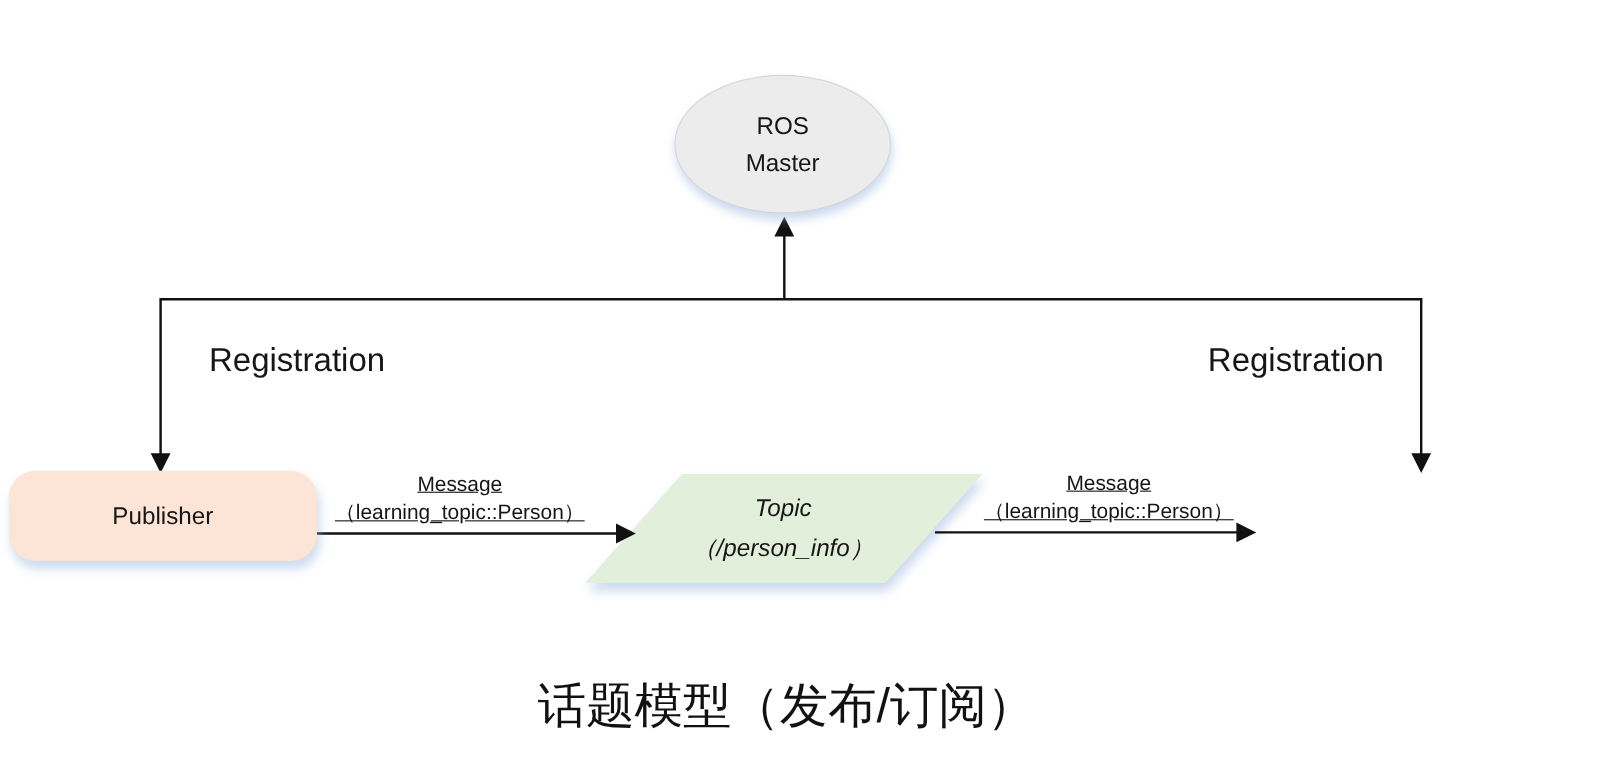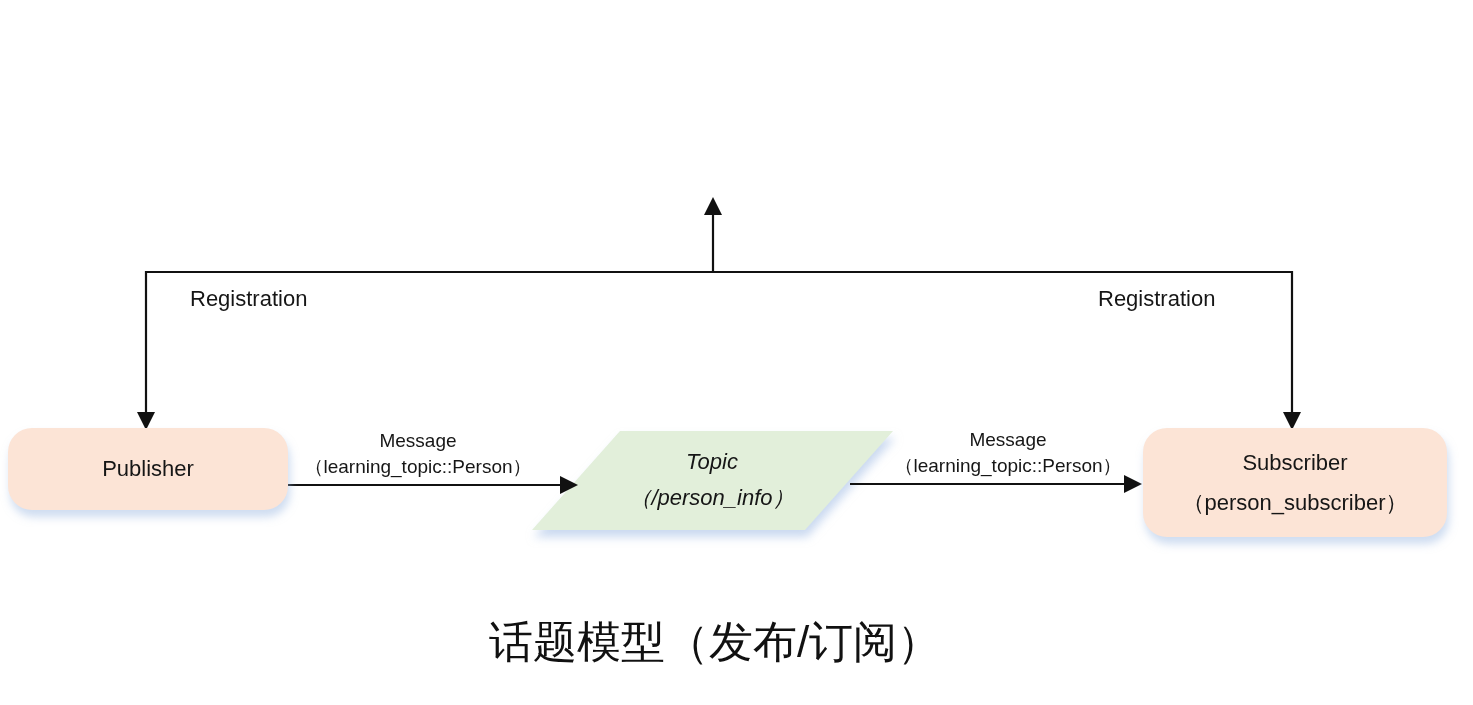--- a/index.html
+++ b/index.html
@@ -66,35 +66,37 @@
   .node-subscriber { left: 1143px; top: 428px; width: 304px; height: 109px; }
   .node-topic-text {
     left: 562px; top: 442px;
     width: 300px; height: 76px;
     line-height: 36px;
     background: transparent;
     font-style: italic;
   }
   .edge-label {
     position: absolute;
-    font-size: 22px;
+    font-size: 30px;
     line-height: 28px;
     white-space: nowrap;
+    margin-top: 29px;
   }
   .reg-left  { left: 190px;  top: 285px; }
   .reg-right { left: 1098px; top: 285px; }
   .msg-label {
     position: absolute;
     display: flex;
     flex-direction: column;
     align-items: center;
     text-align: center;
     font-size: 19px;
     line-height: 26px;
     white-space: nowrap;
+    text-decoration: underline;
   }
   .msg-left  { left: 292px; top: 428px; width: 252px; }
   .msg-right { left: 883px; top: 427px; width: 250px; }
   .caption {
     position: absolute;
     left: 415px; top: 620px;
     width: 600px;
     text-align: center;
     font-size: 44px;
     line-height: 44px;
@@ -116,29 +118,29 @@
     <polygon class="arrowhead" points="146,430 137,412 155,412"></polygon>
     <polygon class="arrowhead" points="1292,430 1283,412 1301,412"></polygon>
     <polygon class="arrowhead" points="713,197 704,215 722,215"></polygon>
 
     <path class="conn" d="M288 485 L562 485"></path>
     <polygon class="arrowhead" points="578,485 560,476 560,494"></polygon>
     <path class="conn" d="M850 484 L1126 484"></path>
     <polygon class="arrowhead" points="1142,484 1124,475 1124,493"></polygon>
   </svg>
 
+  <div class="node node-ellipse">
+    <span>ROS</span>
+    <span>Master</span>
+  </div>
 
   <div class="node node-rounded node-publisher">
     <span>Publisher</span>
   </div>
 
-  <div class="node node-rounded node-subscriber">
-    <span>Subscriber</span>
-    <span>（person_subscriber）</span>
-  </div>
 
   <div class="node node-topic-text">
     <span>Topic</span>
     <span>（/person_info）</span>
   </div>
 
   <div class="edge-label reg-left">Registration</div>
   <div class="edge-label reg-right">Registration</div>
 
   <div class="msg-label msg-left">

